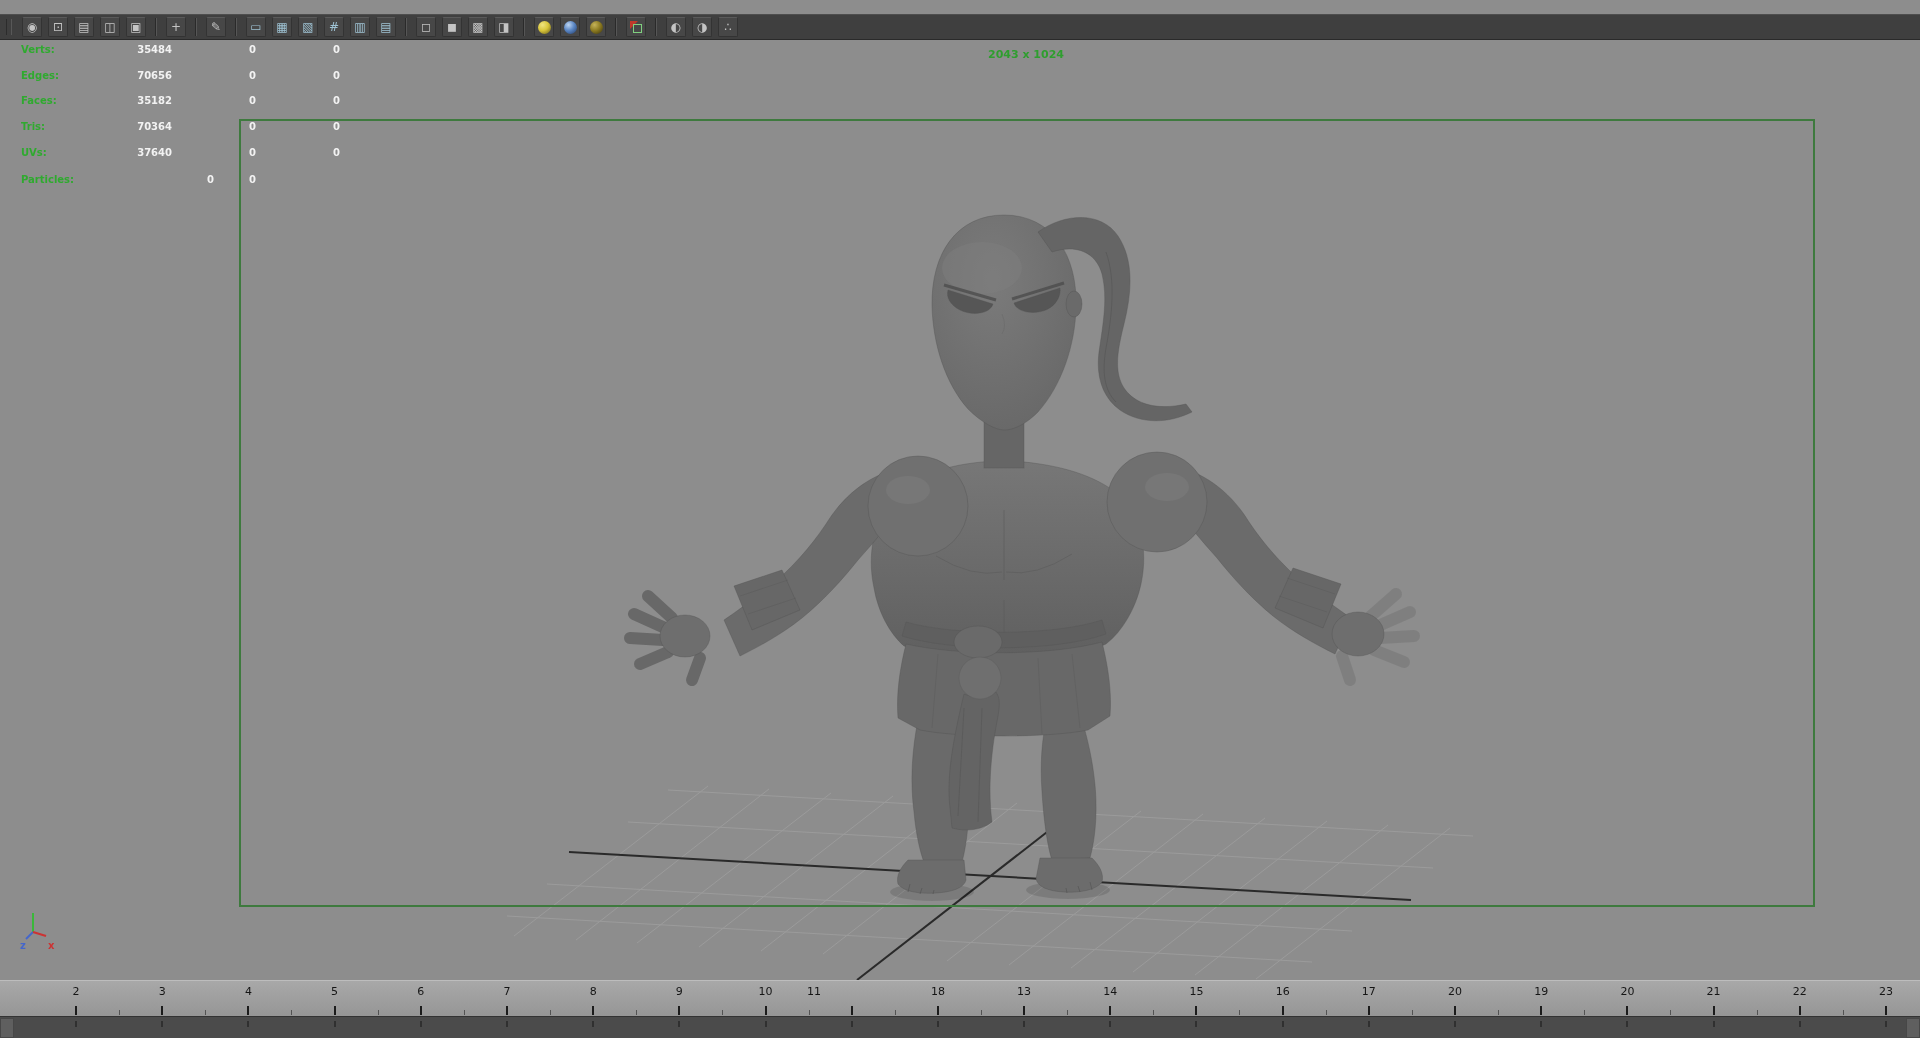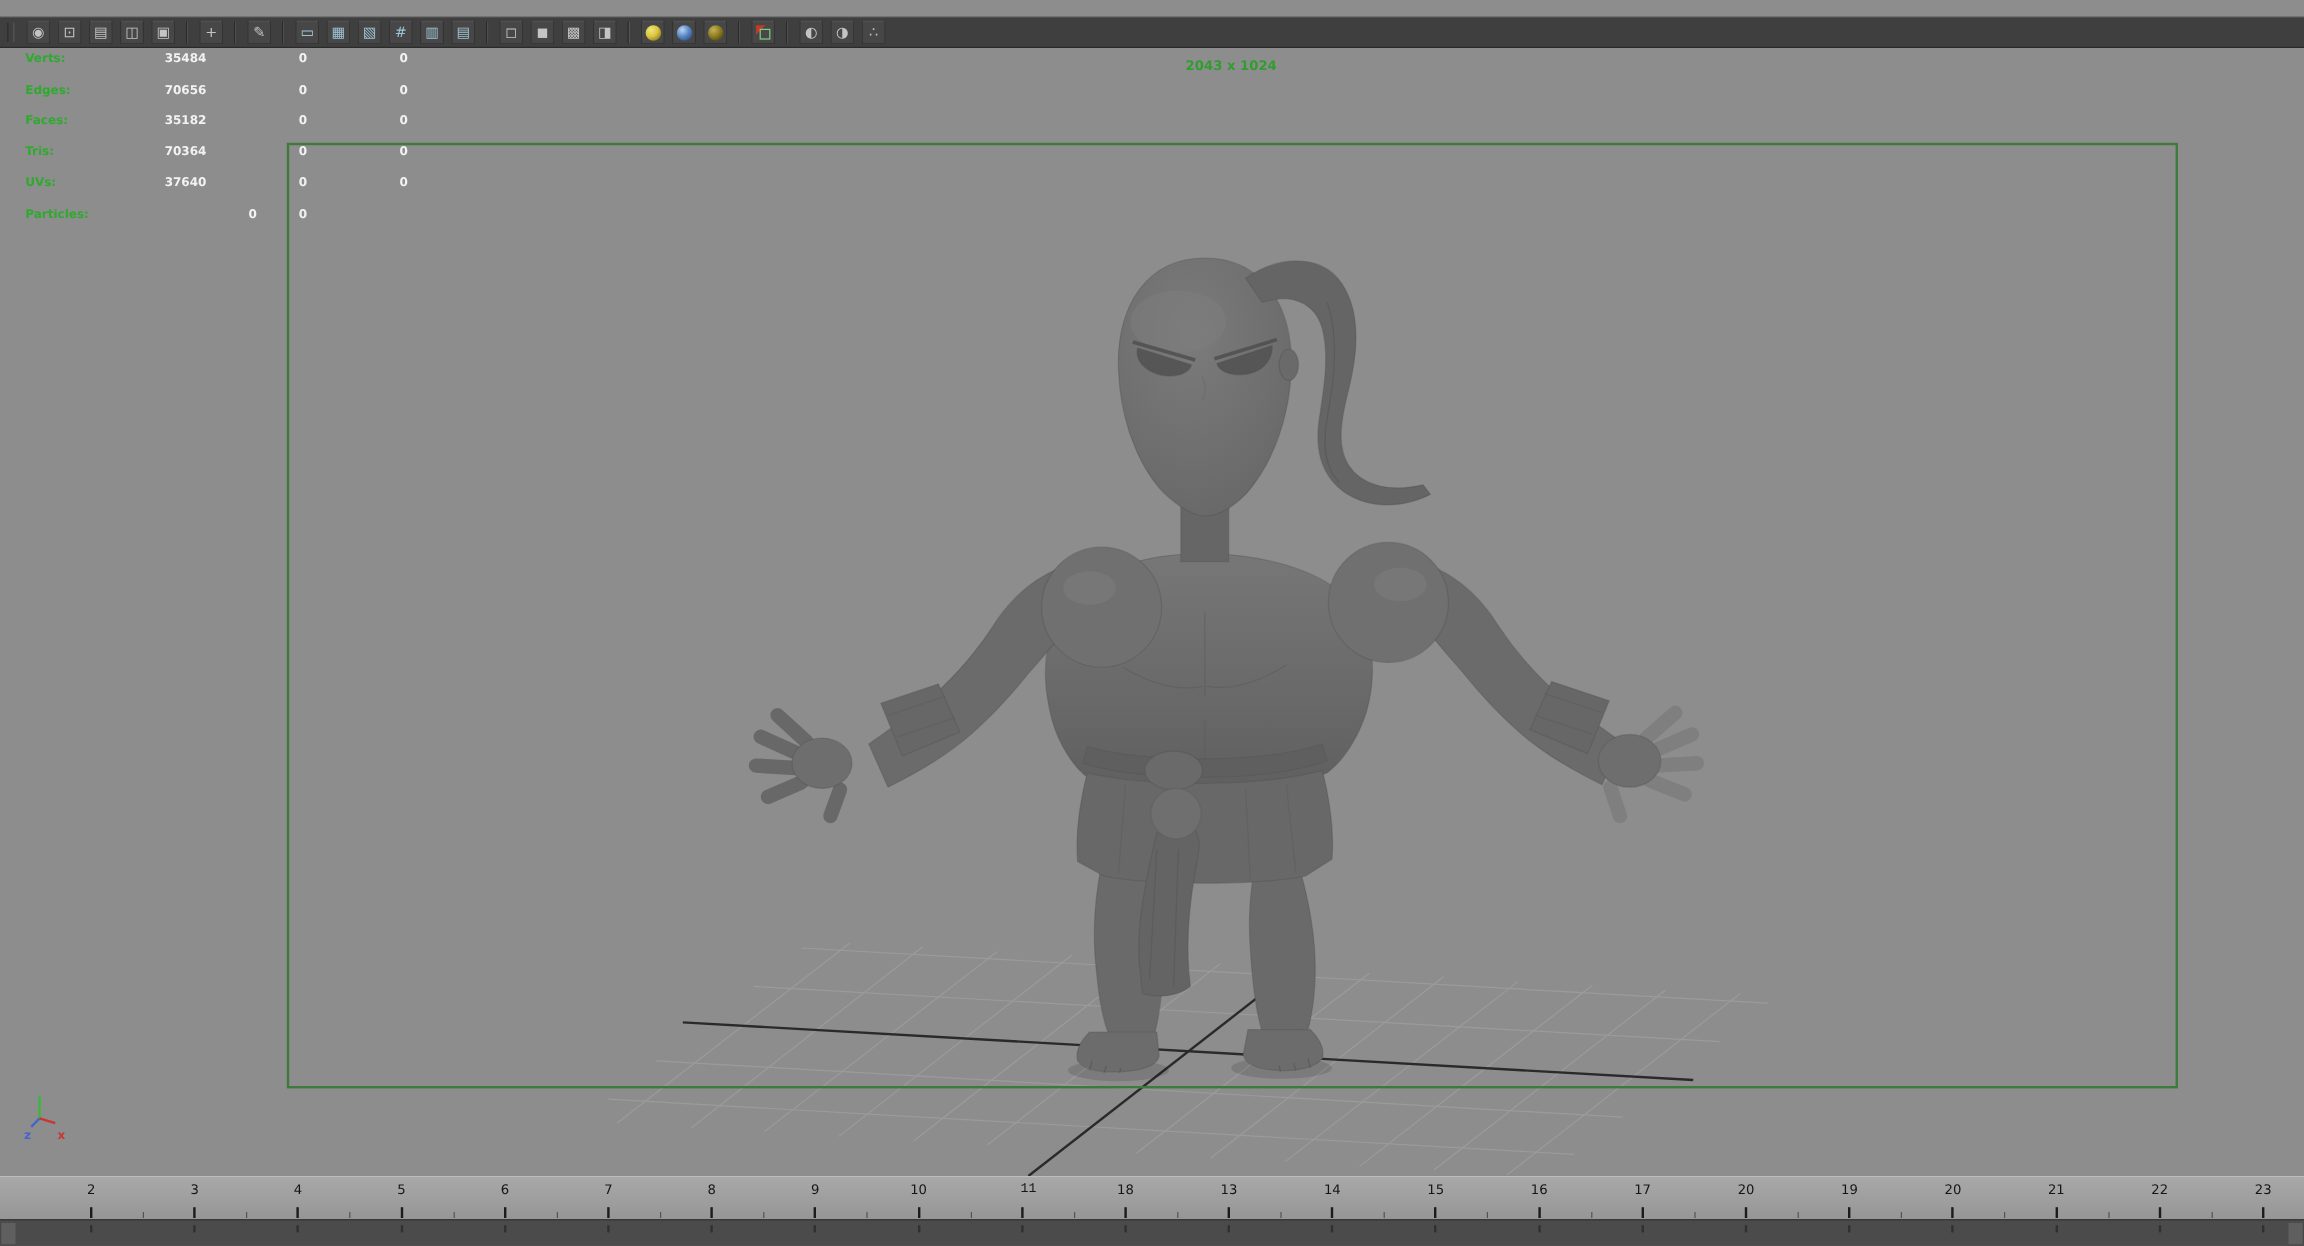--- a/index.html
+++ b/index.html
@@ -319,21 +319,21 @@
       <div class="tl-mtick" style="left: 549.95px;"></div>
       <div class="tl-num" style="left: 573.14px;">8</div>
       <div class="tl-tick" style="left: 592.14px;"></div>
       <div class="tl-mtick" style="left: 636.14px;"></div>
       <div class="tl-num" style="left: 659.33px;">9</div>
       <div class="tl-tick" style="left: 678.33px;"></div>
       <div class="tl-mtick" style="left: 722.33px;"></div>
       <div class="tl-num" style="left: 745.52px;">10</div>
       <div class="tl-tick" style="left: 764.52px;"></div>
       <div class="tl-mtick" style="left: 808.52px;"></div>
-      <div class="tl-num" style="left: 837px; font-family: Liberation Mono, monospace;">11</div>
+      <div class="tl-num" style="left: 794px;">11</div>
       <div class="tl-tick" style="left: 850.71px;"></div>
       <div class="tl-mtick" style="left: 894.71px;"></div>
       <div class="tl-num" style="left: 917.9px;">18</div>
       <div class="tl-tick" style="left: 936.9px;"></div>
       <div class="tl-mtick" style="left: 980.9px;"></div>
       <div class="tl-num" style="left: 1004.09px;">13</div>
       <div class="tl-tick" style="left: 1023.09px;"></div>
       <div class="tl-mtick" style="left: 1067.09px;"></div>
       <div class="tl-num" style="left: 1090.28px;">14</div>
       <div class="tl-tick" style="left: 1109.28px;"></div>

